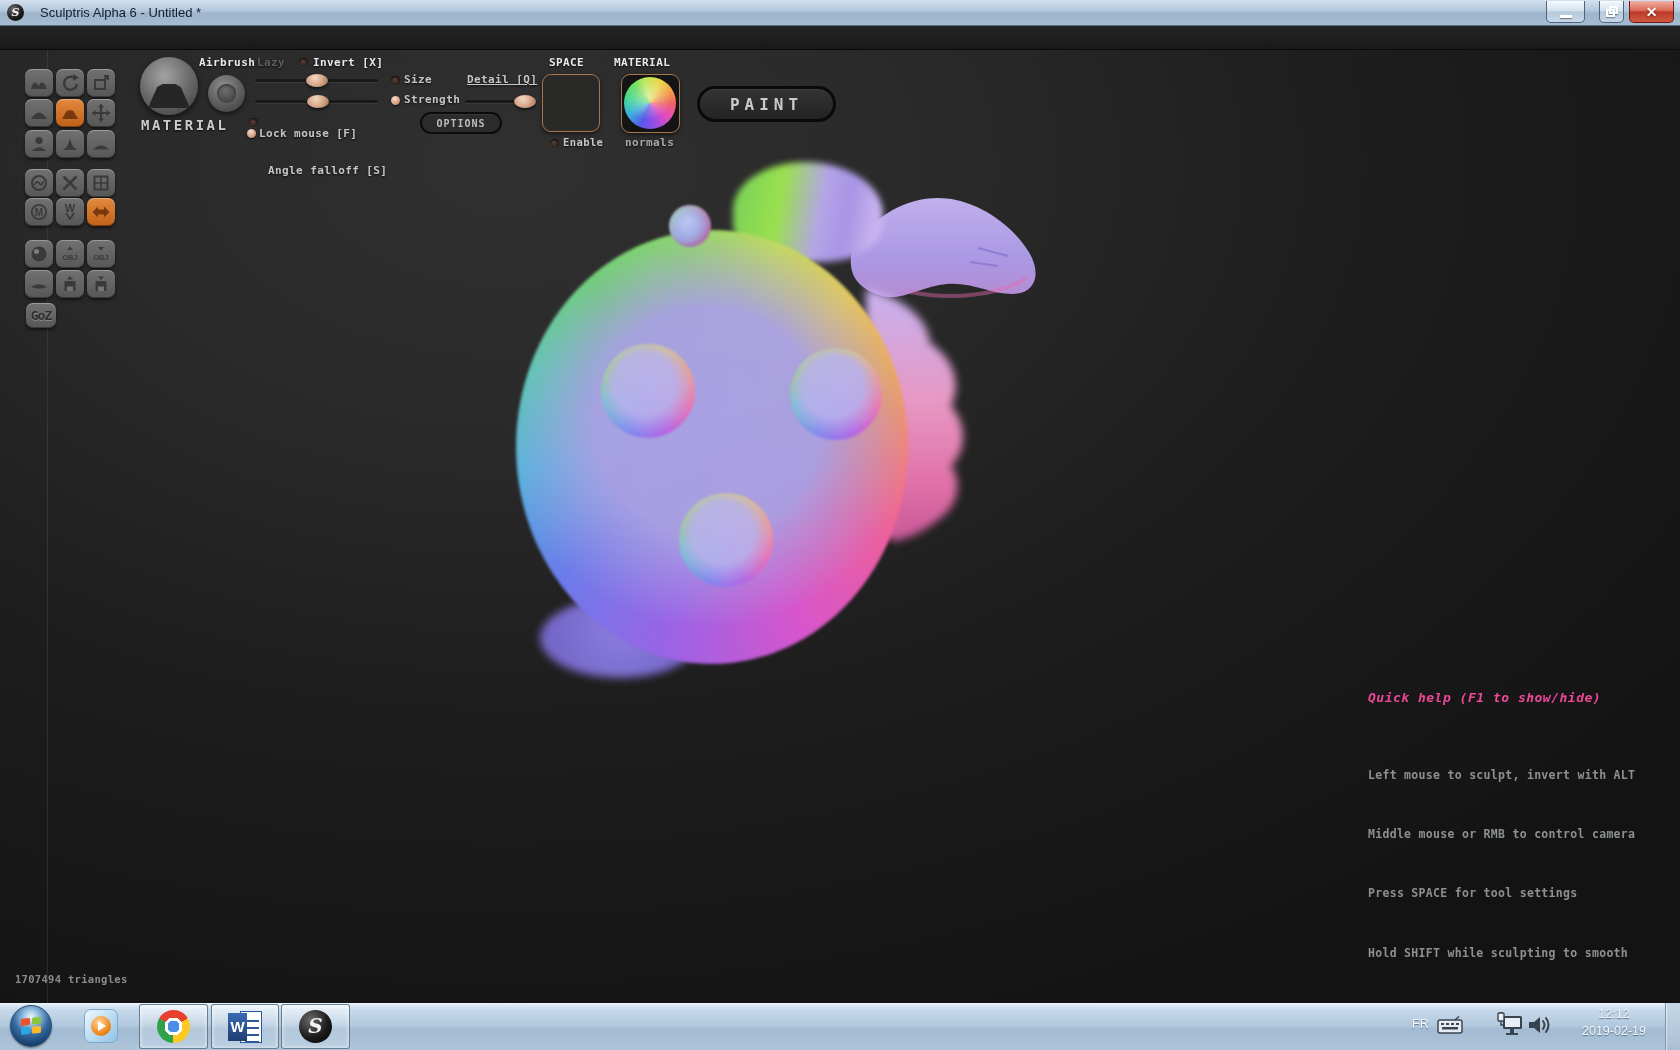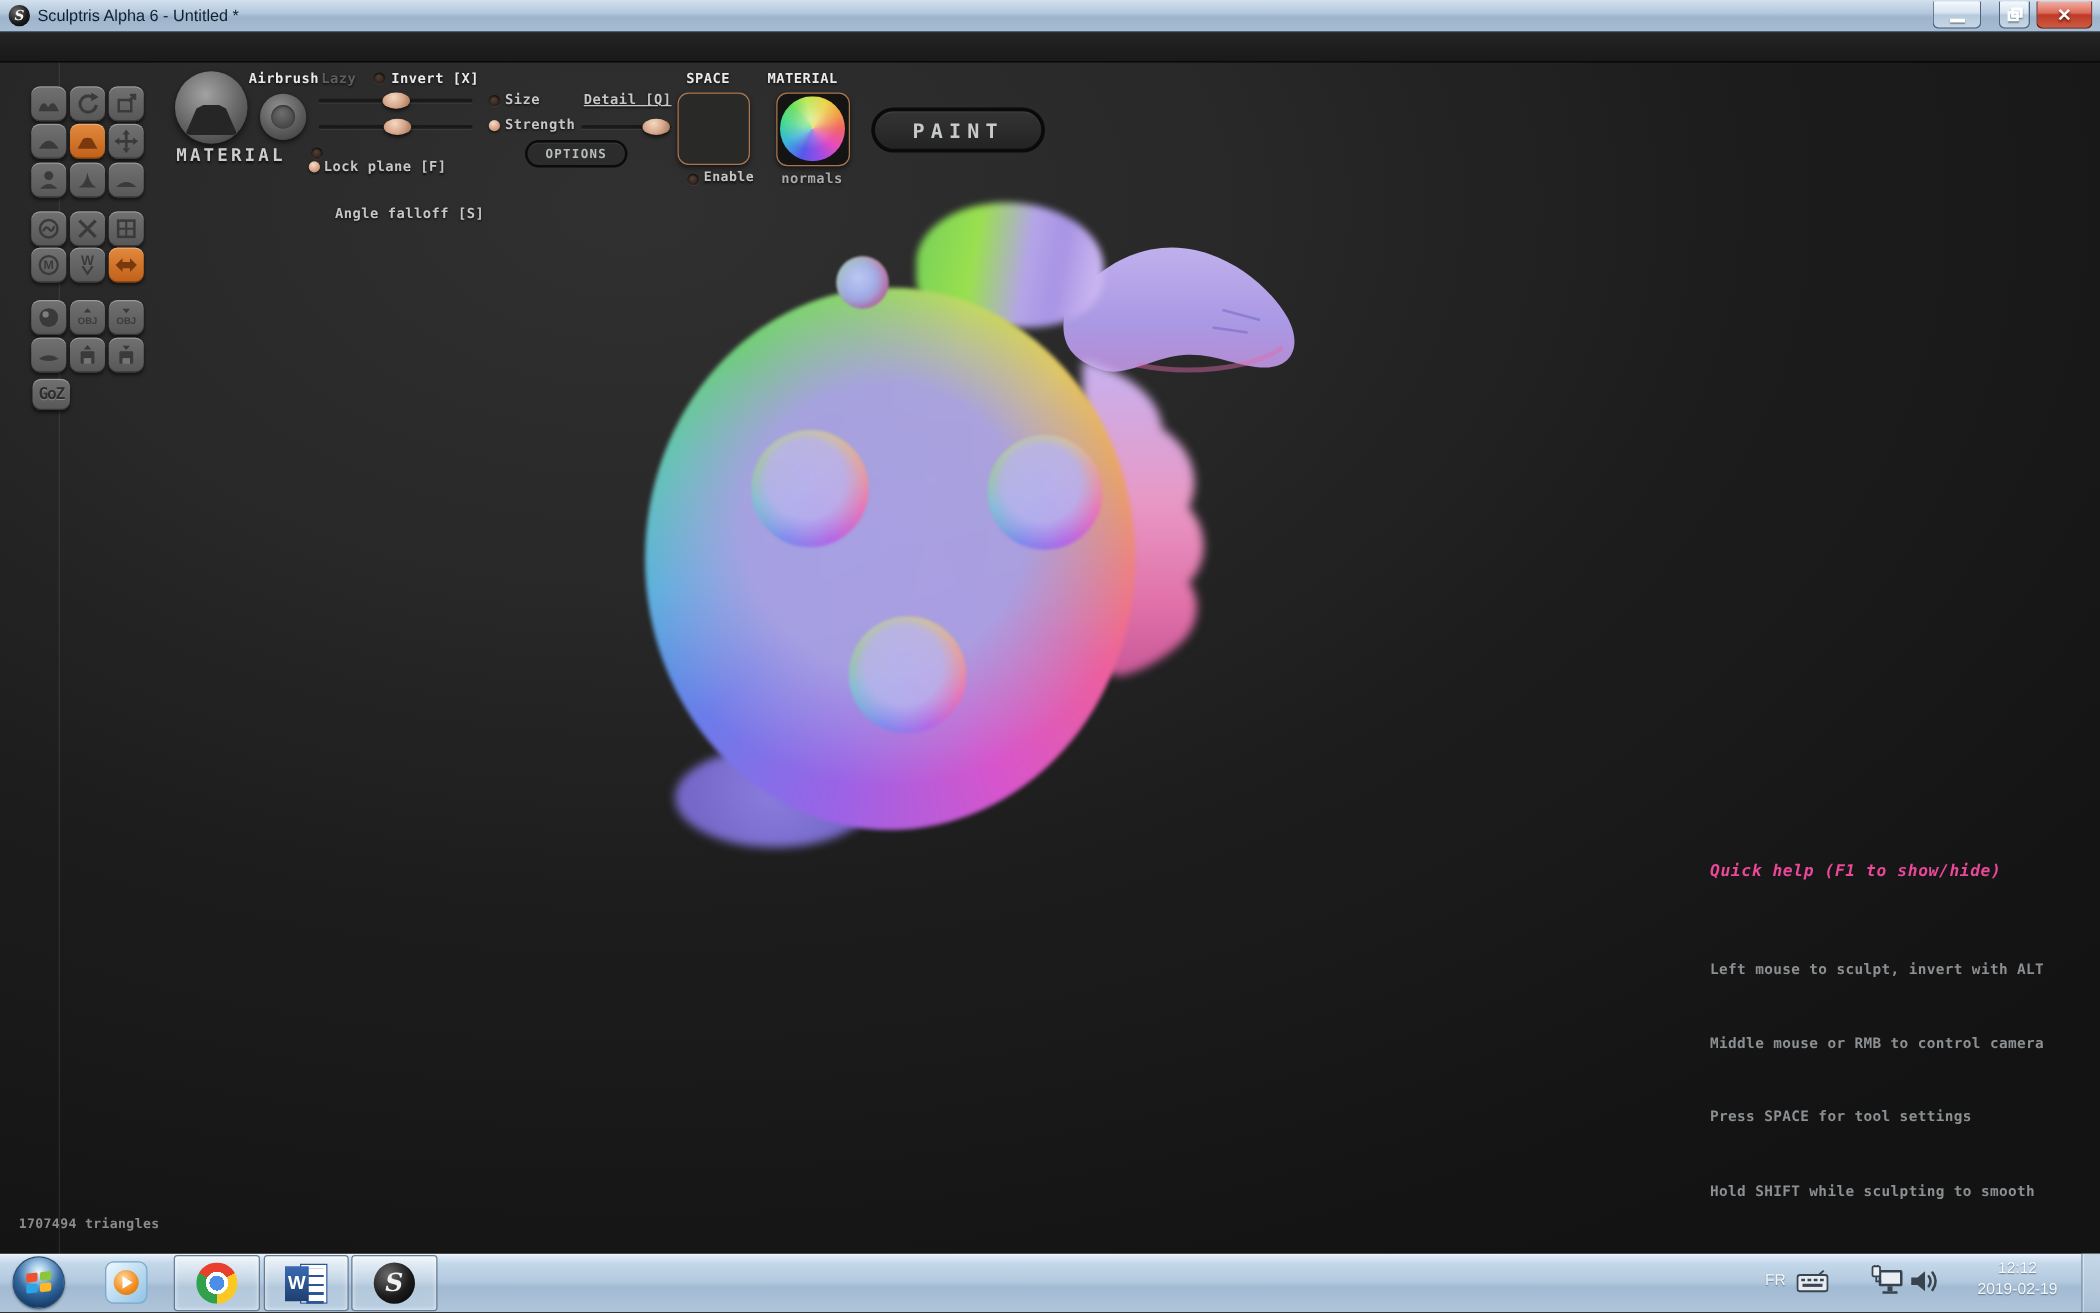--- a/index.html
+++ b/index.html
@@ -6,21 +6,21 @@
   html,body { width:1680px; height:1050px; background:#000; overflow:hidden; }
   .screen { position:relative; width:1680px; height:1050px; font-family:"Liberation Sans", sans-serif; }
   .abs { position:absolute; }
   button { background:none; border:none; padding:0; font:inherit; cursor:pointer; }
 
   
   .titlebar { left:0; top:0; width:1680px; height:26px;
     background:linear-gradient(#d3e0ee 0%, #b5c9dd 40%, #9db4cb 55%, #a5bcd2 100%);
     border-bottom:1px solid #5c7086; }
   .titlebar .applogo { left:7px; top:4px; }
-  .title-text { left:30px; top:5px; font-size:13px; color:#10202f; }
+  .title-text { left:40px; top:5px; font-size:13px; color:#10202f; }
   .logo-ball { display:inline-block; border-radius:50%;
     background:radial-gradient(circle at 35% 30%, #6a6a6a, #1c1c1c 55%, #000);
     color:#f2f2f2; font-family:"DejaVu Serif", serif; font-style:italic; font-weight:bold;
     text-align:center; }
   .winbtn { top:1px; height:22px; border:1px solid #50637a; border-top:none; border-radius:0 0 5px 5px;
     display:flex; align-items:center; justify-content:center; }
   .winbtn.gray { background:linear-gradient(#f6fafd 0%, #d4e2ef 45%, #b6cadc 52%, #c6d7e6 100%); }
   .winbtn.red  { background:linear-gradient(#f0b0a6 0%, #dd6a58 45%, #bc3a28 52%, #cf5a40 100%); border-color:#6e1a12; }
   .glyph-min { width:12px; height:3px; background:#fff; box-shadow:0 1px 1px rgba(0,0,0,.45); margin-top:9px; }
   .glyph-restore { position:relative; width:12px; height:11px; }
@@ -239,21 +239,21 @@
     <div class="knob" style="left: calc(50% - 11px);"></div>
   </div>
   <div class="abs slider" style="left:255px;top:95px;width:123px;">
     <div class="track"></div>
     <div class="knob" style="left: calc(51% - 11px);"></div>
   </div>
 
   <span class="abs radio off" style="left:249px;top:118px;"></span>
   <span class="abs slabel" style="left:268px;top:116px;margin-top:48px;">Angle falloff [S]</span>
   <span class="abs radio on" style="left:247px;top:129px;"></span>
-  <span class="abs slabel" style="left:259px;top:127px;">Lock plane [F]</span>
+  <span class="abs slabel" style="left:259px;top:127px;">Lock mouse [F]</span>
 
   <span class="abs radio off" style="left:391px;top:76px;"></span>
   <span class="abs slabel" style="left:404px;top:73px;">Size</span>
   <span class="abs slabel" style="left:467px;top:73px;text-decoration:underline;">Detail [Q]</span>
   <span class="abs radio on" style="left:391px;top:96px;"></span>
   <span class="abs slabel" style="left:404px;top:93px;">Strength</span>
   <div class="abs slider" style="left:465px;top:95px;width:72px;">
     <div class="track"></div>
     <div class="knob" style="left: calc(83% - 11px);"></div>
   </div>

